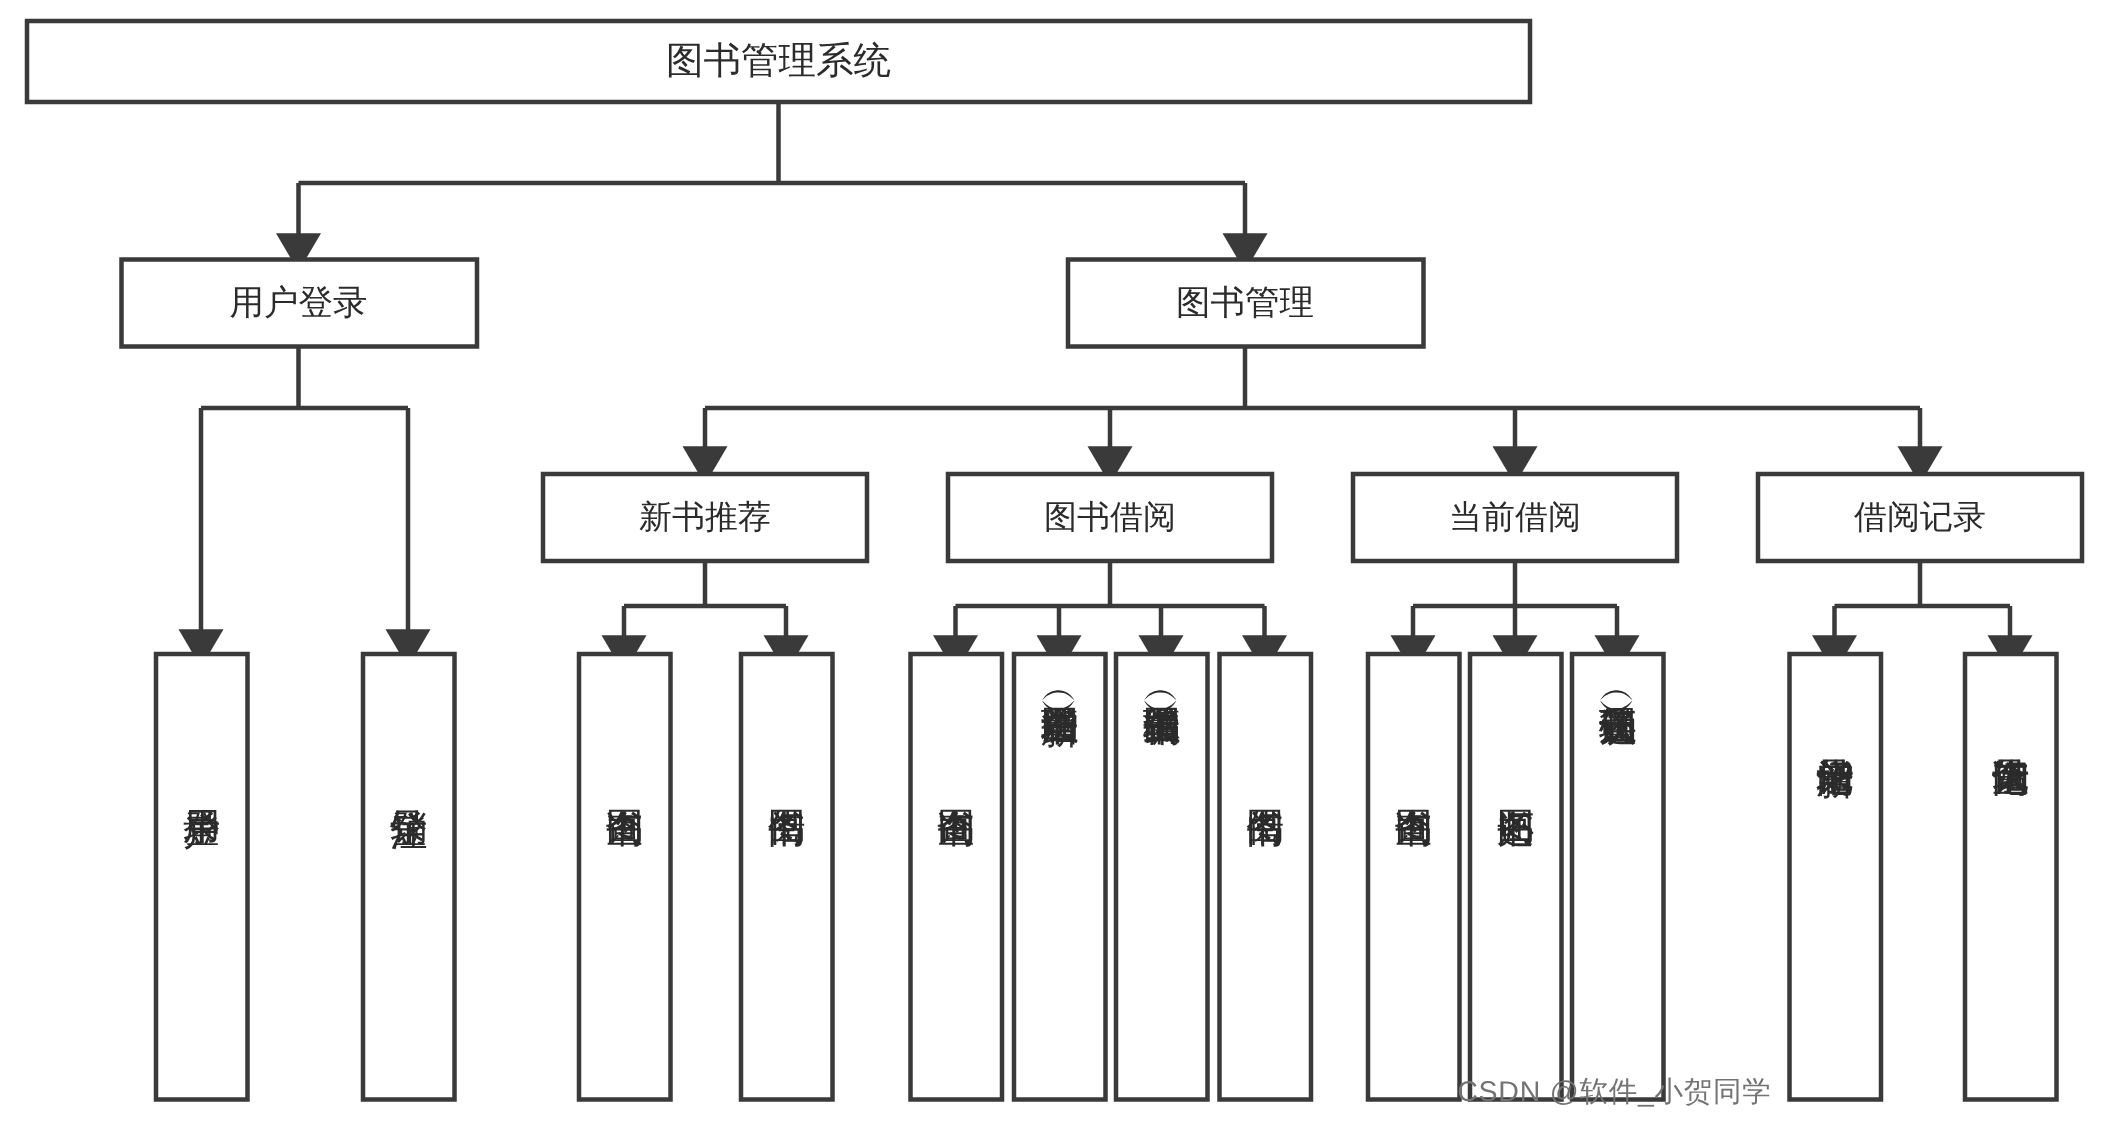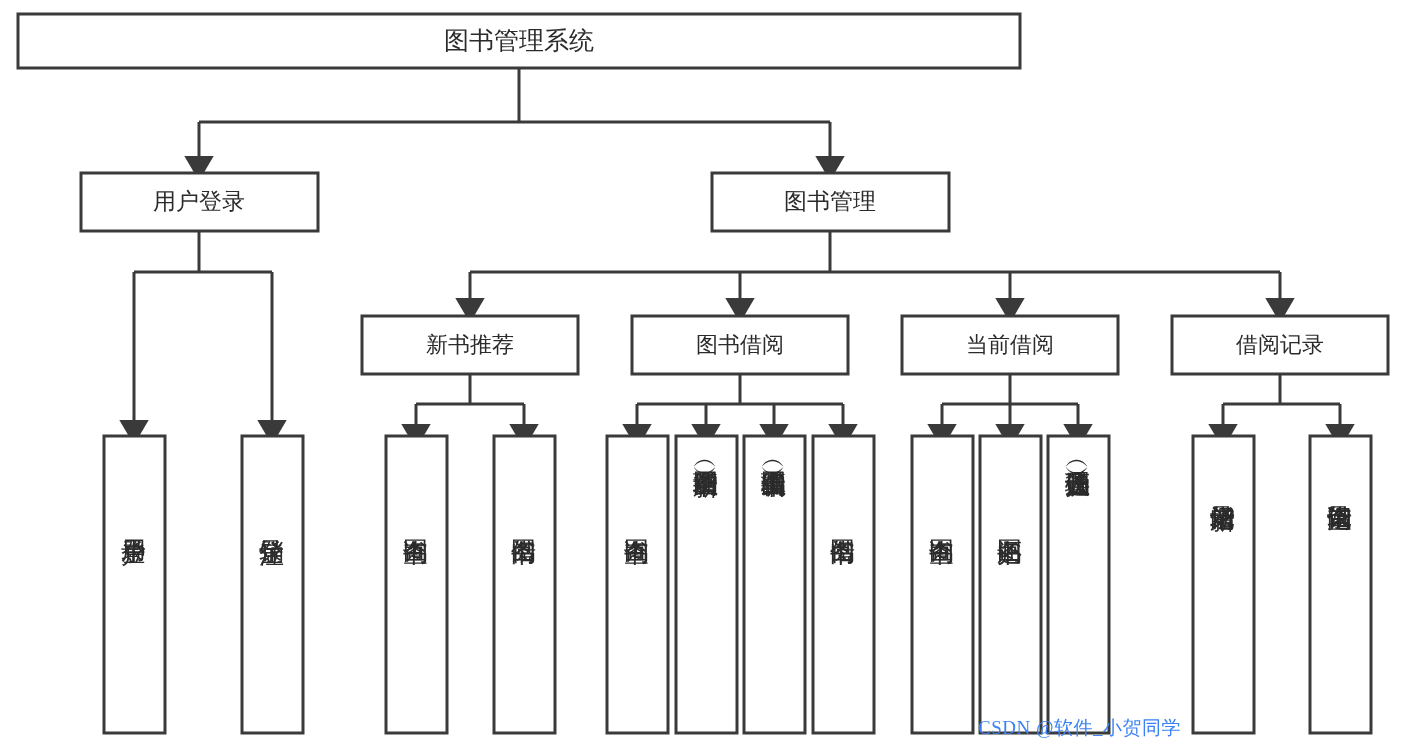--- a/index.html
+++ b/index.html
@@ -18,22 +18,22 @@
   .lbl-root{font-size:25px;}
   .lbl-l1{font-size:23px;}
   .lbl-l2{font-size:22px;}
   .vlabel{
     fill:#2b2b2b;font-family:"Liberation Sans","DejaVu Sans",sans-serif;
     font-size:25px;text-anchor:middle;
     writing-mode:tb;glyph-orientation-vertical:0;
   }
   .watermark{
     position:absolute;right:8px;bottom:6px;
-    font-family:Liberation Serif, serif;
-    font-size:19px;color:#3b82f6;letter-spacing:.5px;
+    font-family:Liberation Sans, sans-serif;
+    font-size:19px;color:#737373;letter-spacing:.5px;
     user-select:none;pointer-events:none;white-space:nowrap;
   }
 </style>
 </head>
 <body>
 
 <div id="stage">
 
   <svg id="diagram" viewBox="0 0 1405 747">
     <defs>

